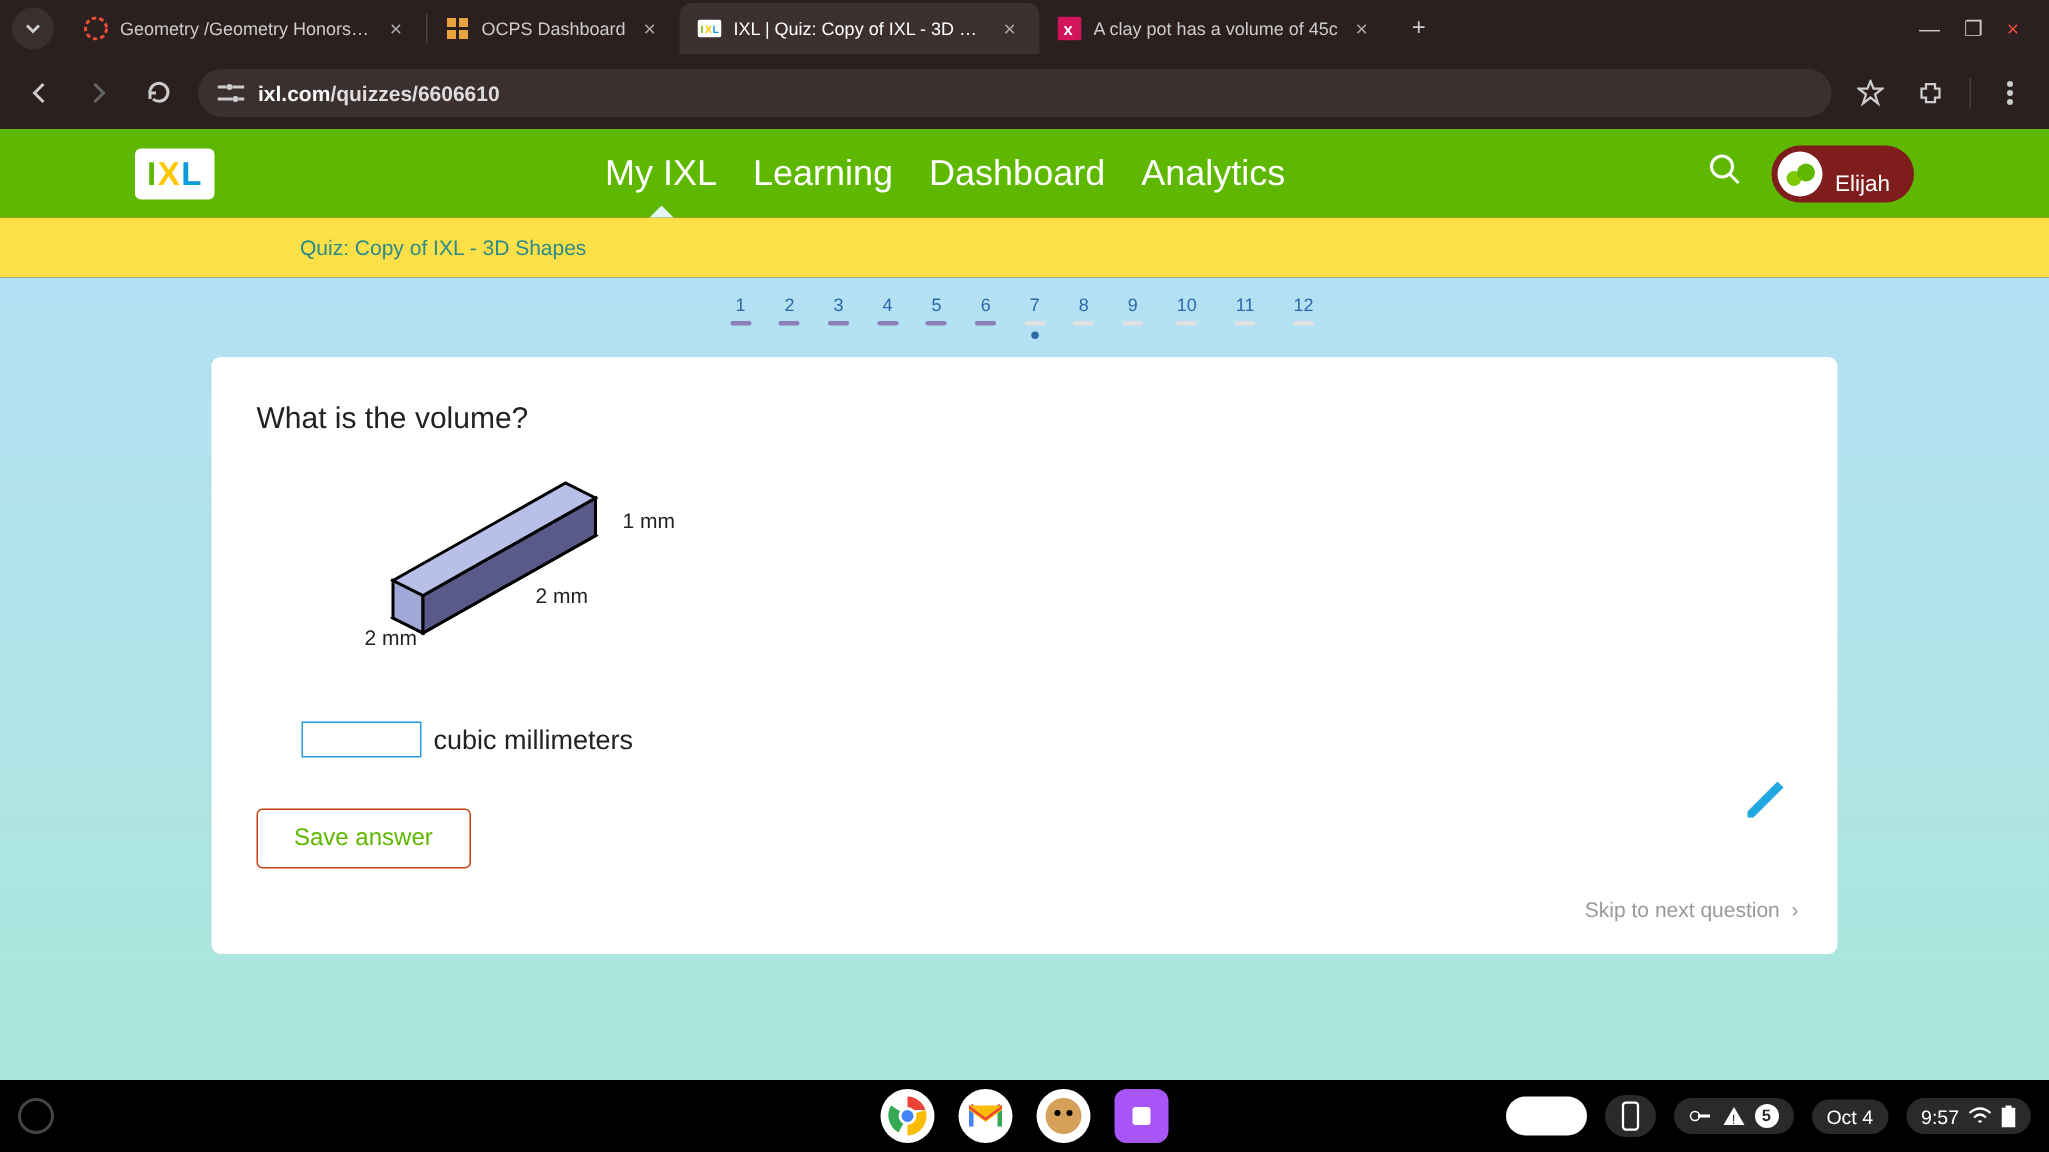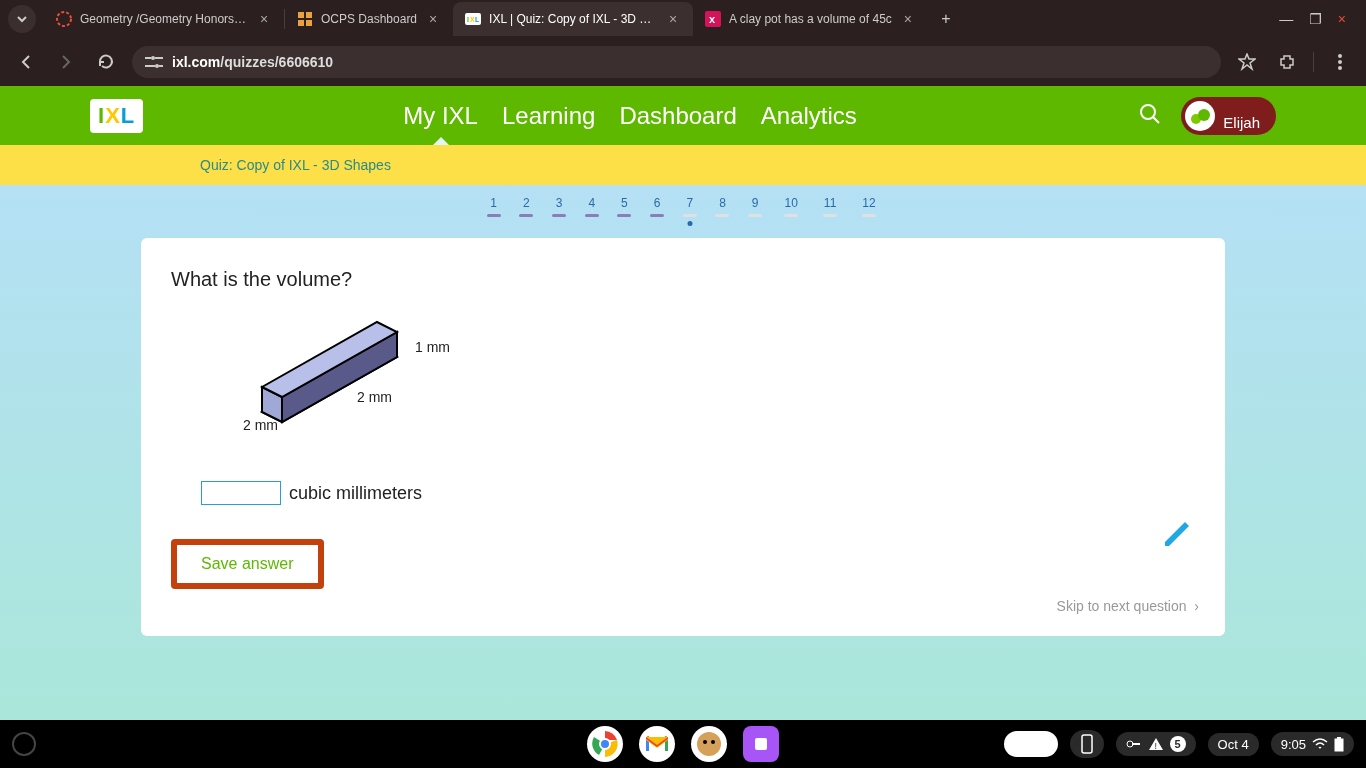--- a/index.html
+++ b/index.html
@@ -63,21 +63,21 @@
 .question-text { font-size: 20px; color: #222; margin-bottom: 26px; }
 
 .shape-container { position: relative; width: 300px; height: 140px; margin-left: 36px; }
 .shape-svg { position: absolute; }
 .dim-label { position: absolute; font-size: 14px; color: #222; }
 
 .answer-row { display: flex; align-items: center; gap: 8px; margin-top: 24px; margin-left: 30px; }
 .answer-input { width: 80px; height: 24px; border: 1px solid #2a9dd9; padding: 2px 4px; font-size: 14px; }
 .answer-unit { font-size: 18px; color: #222; }
 
-.save-answer { margin-top: 34px; border: 6px solid #c2410c; background: #fff; color: #5fb800; padding: 10px 24px; border-radius: 4px; font-size: 16px; cursor: pointer; }
+.save-answer { margin-top: 34px; border: 1px solid #c2410c; background: #fff; color: #5fb800; padding: 10px 24px; border-radius: 4px; font-size: 16px; cursor: pointer; }
 
 .pencil-icon { position: absolute; right: 30px; bottom: 80px; cursor: pointer; color: #1fa9e0; }
 .skip-link { position: absolute; right: 26px; bottom: 22px; font-size: 14px; color: #999; cursor: pointer; }
 
 
 .taskbar { position: fixed; bottom: 0; left: 0; right: 0; height: 48px; background: #000; display: flex; align-items: center; padding: 0 12px; }
 .taskbar-left { display: flex; align-items: center; }
 .taskbar-circle { width: 24px; height: 24px; border: 2px solid #444; border-radius: 50%; }
 .taskbar-center { display: flex; gap: 16px; position: absolute; left: 50%; transform: translateX(-50%); }
 .taskbar-app { width: 36px; height: 36px; border-radius: 50%; display: flex; align-items: center; justify-content: center; cursor: pointer; font-size: 20px; }
@@ -327,21 +327,21 @@
           <rect x="6" y="4" width="8" height="2" fill="#fff"></rect>
         </svg>
       <svg width="16" height="14">
           <path d="M8 1 L15 13 L1 13 Z" fill="#fff"></path>
           <text x="6.5" y="12" font-size="9" fill="#2a2a2a">!</text>
         </svg>
       <span style="background:#fff;color:#2a2a2a;border-radius:50%;width:16px;height:16px;display:inline-flex;align-items:center;justify-content:center;font-size:11px;font-weight:bold">5</span>
     </div>
     <div class="tray-group">Oct 4</div>
     <div class="tray-group">
-      <span>9:05</span>
+      <span>9:57</span>
       <svg width="16" height="12">
           <path d="M1 4 Q8 -2 15 4 M4 7 Q8 3 12 7 M7 10 Q8 9 9 10" stroke="#fff" stroke-width="1.5" fill="none"></path>
         </svg>
       <svg width="10" height="16">
           <rect x="1" y="3" width="8" height="12" stroke="#fff" fill="#fff"></rect>
           <rect x="3" y="1" width="4" height="2" fill="#fff"></rect>
         </svg>
     </div>
   </div>
 </div>

